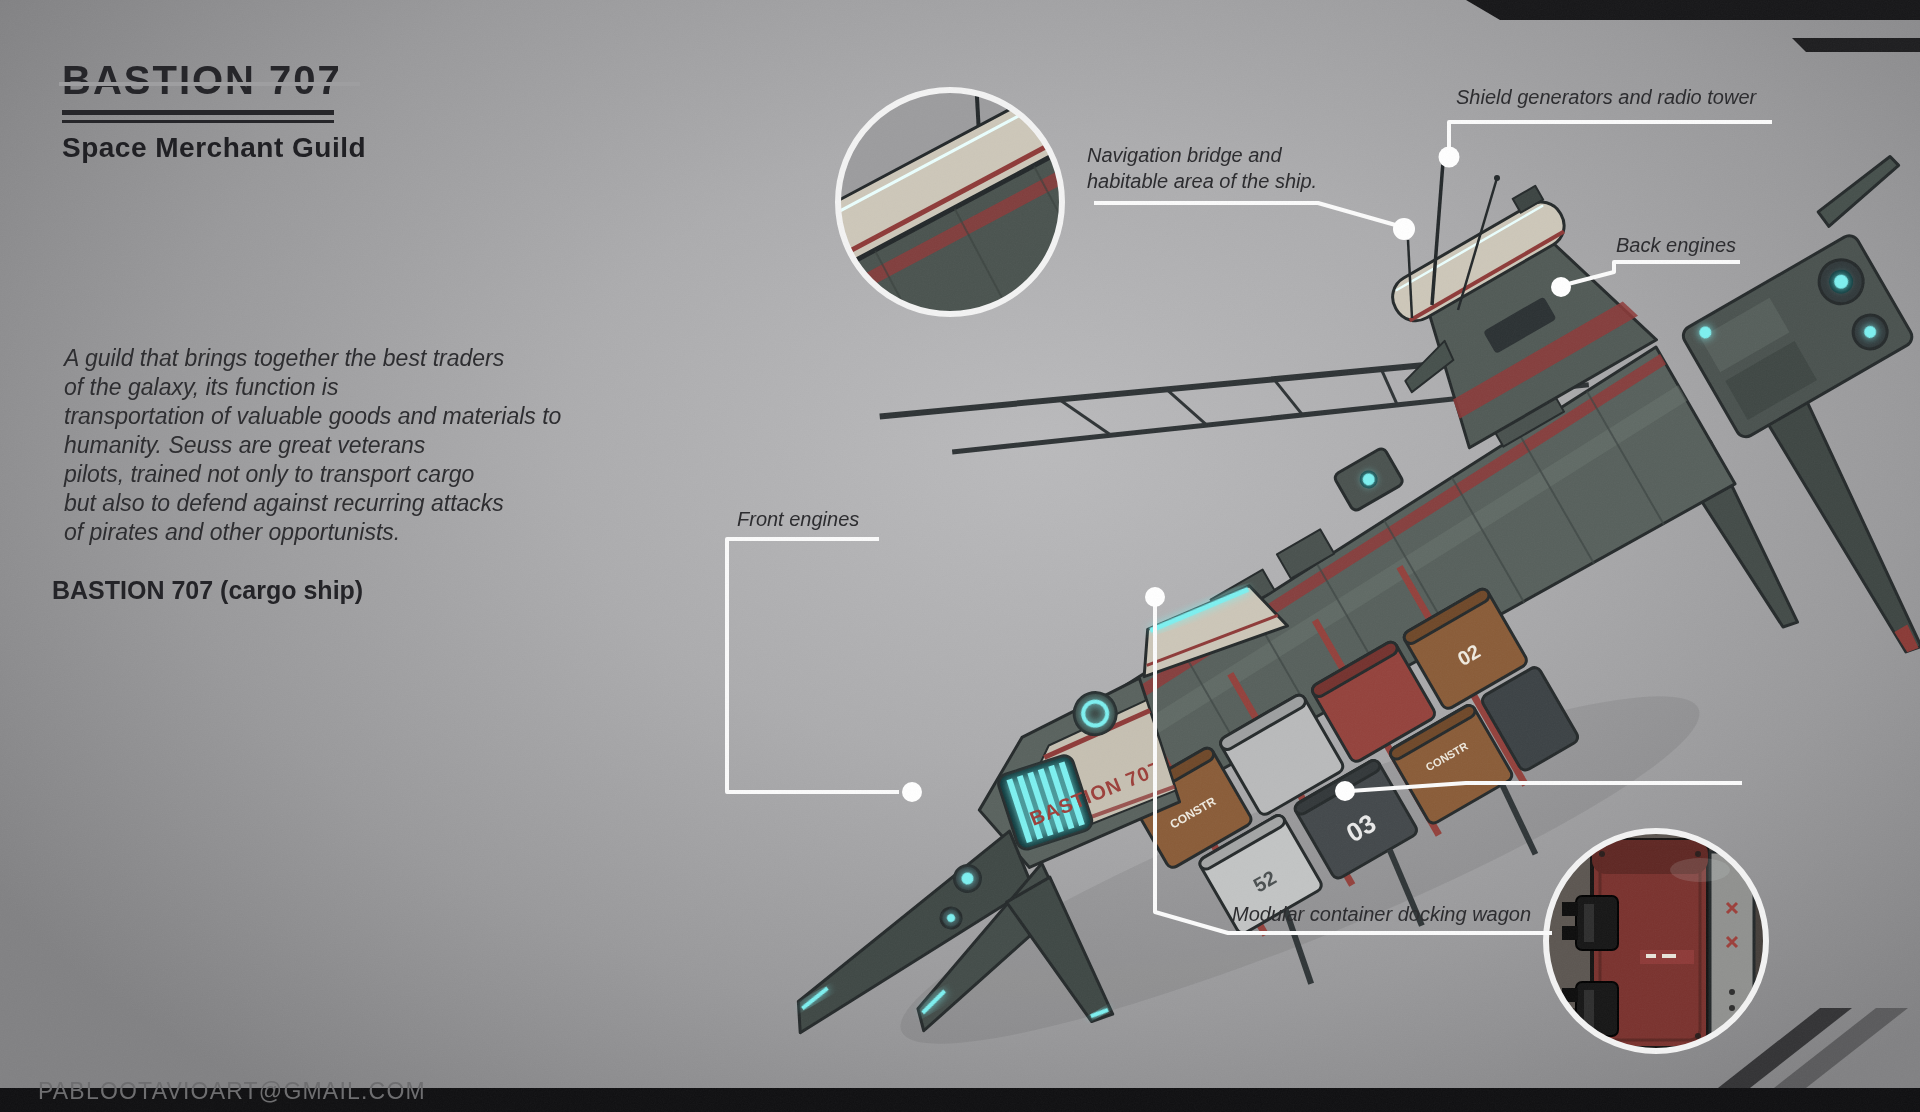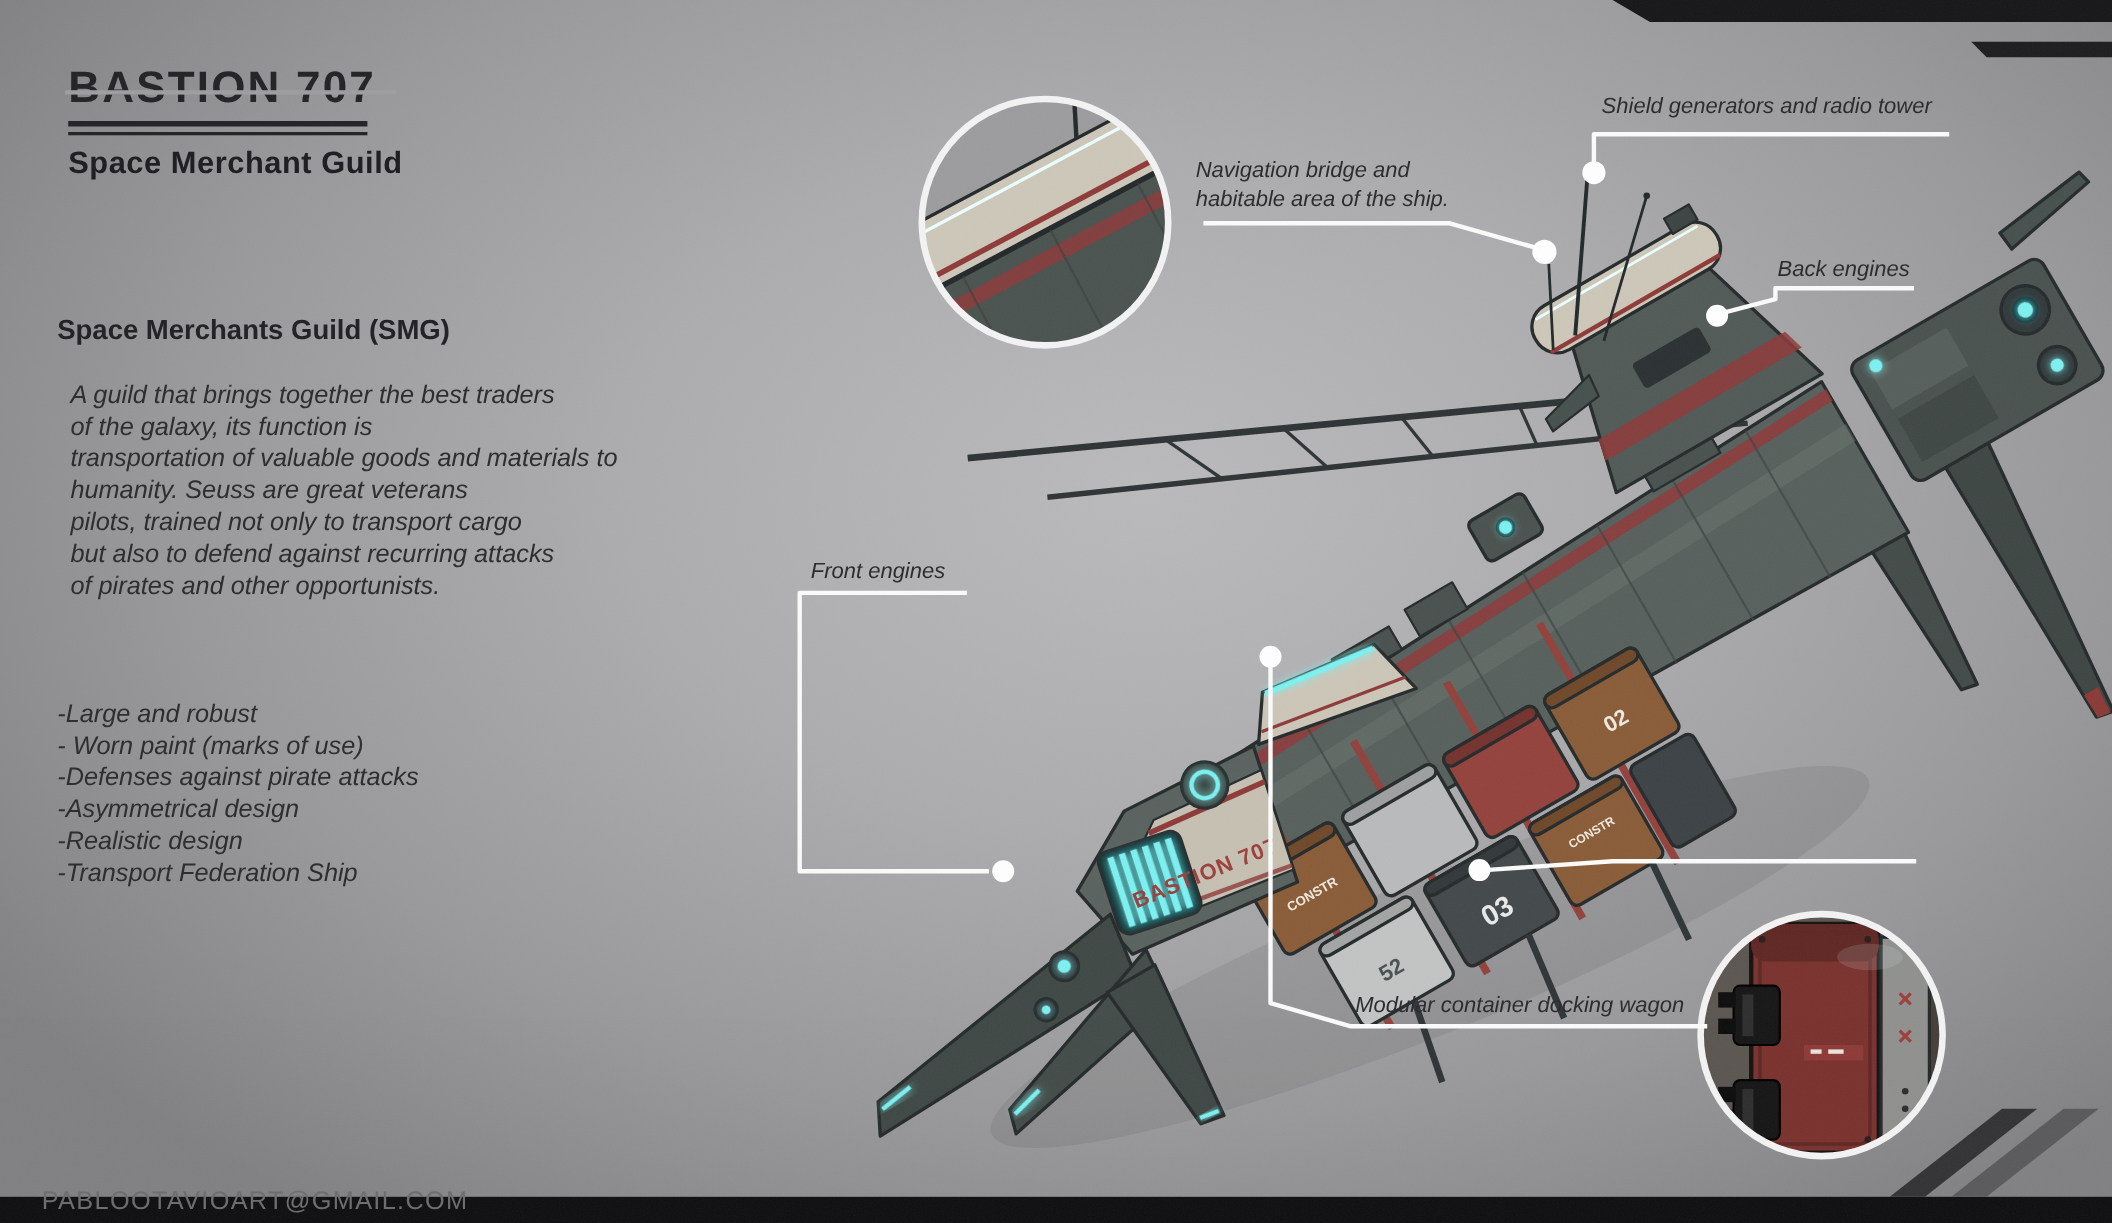--- a/index.html
+++ b/index.html
@@ -318,34 +318,28 @@
   <div class="abs logo">
     <div class="logo-title">
       <span>BASTION 707</span>
       <span class="stencil"></span>
     </div>
     <div class="rule1"></div>
     <div class="rule2"></div>
     <div class="logo-subtitle">Space Merchant Guild</div>
   </div>
 
-  <div class="abs heading guild-heading">Space Merchants Guild (SMG)</div>
   <div class="abs bodytext guild-body">A guild that brings together the best traders
 of the galaxy, its function is
 transportation of valuable goods and materials to
 humanity. Seuss are great veterans
 pilots, trained not only to transport cargo
 but also to defend against recurring attacks
 of pirates and other opportunists.</div>
-  <div class="abs bodytext features">-Large and robust
-- Worn paint (marks of use)
--Defenses against pirate attacks
--Asymmetrical design
--Realistic design
--Transport Federation Ship</div>
+  <div class="abs heading ship-heading">BASTION 707 (cargo ship)</div>
 
   <div class="callout-label lbl-shield">Shield generators and radio tower</div>
   <div class="callout-label lbl-navigation">Navigation bridge and
 habitable area of the ship.</div>
   <div class="callout-label lbl-back">Back engines</div>
   <div class="callout-label lbl-front">Front engines</div>
   <div class="callout-label lbl-docking">Modular container docking wagon</div>
 
   <div class="abs email">PABLOOTAVIOART@GMAIL.COM</div>
 </div>

